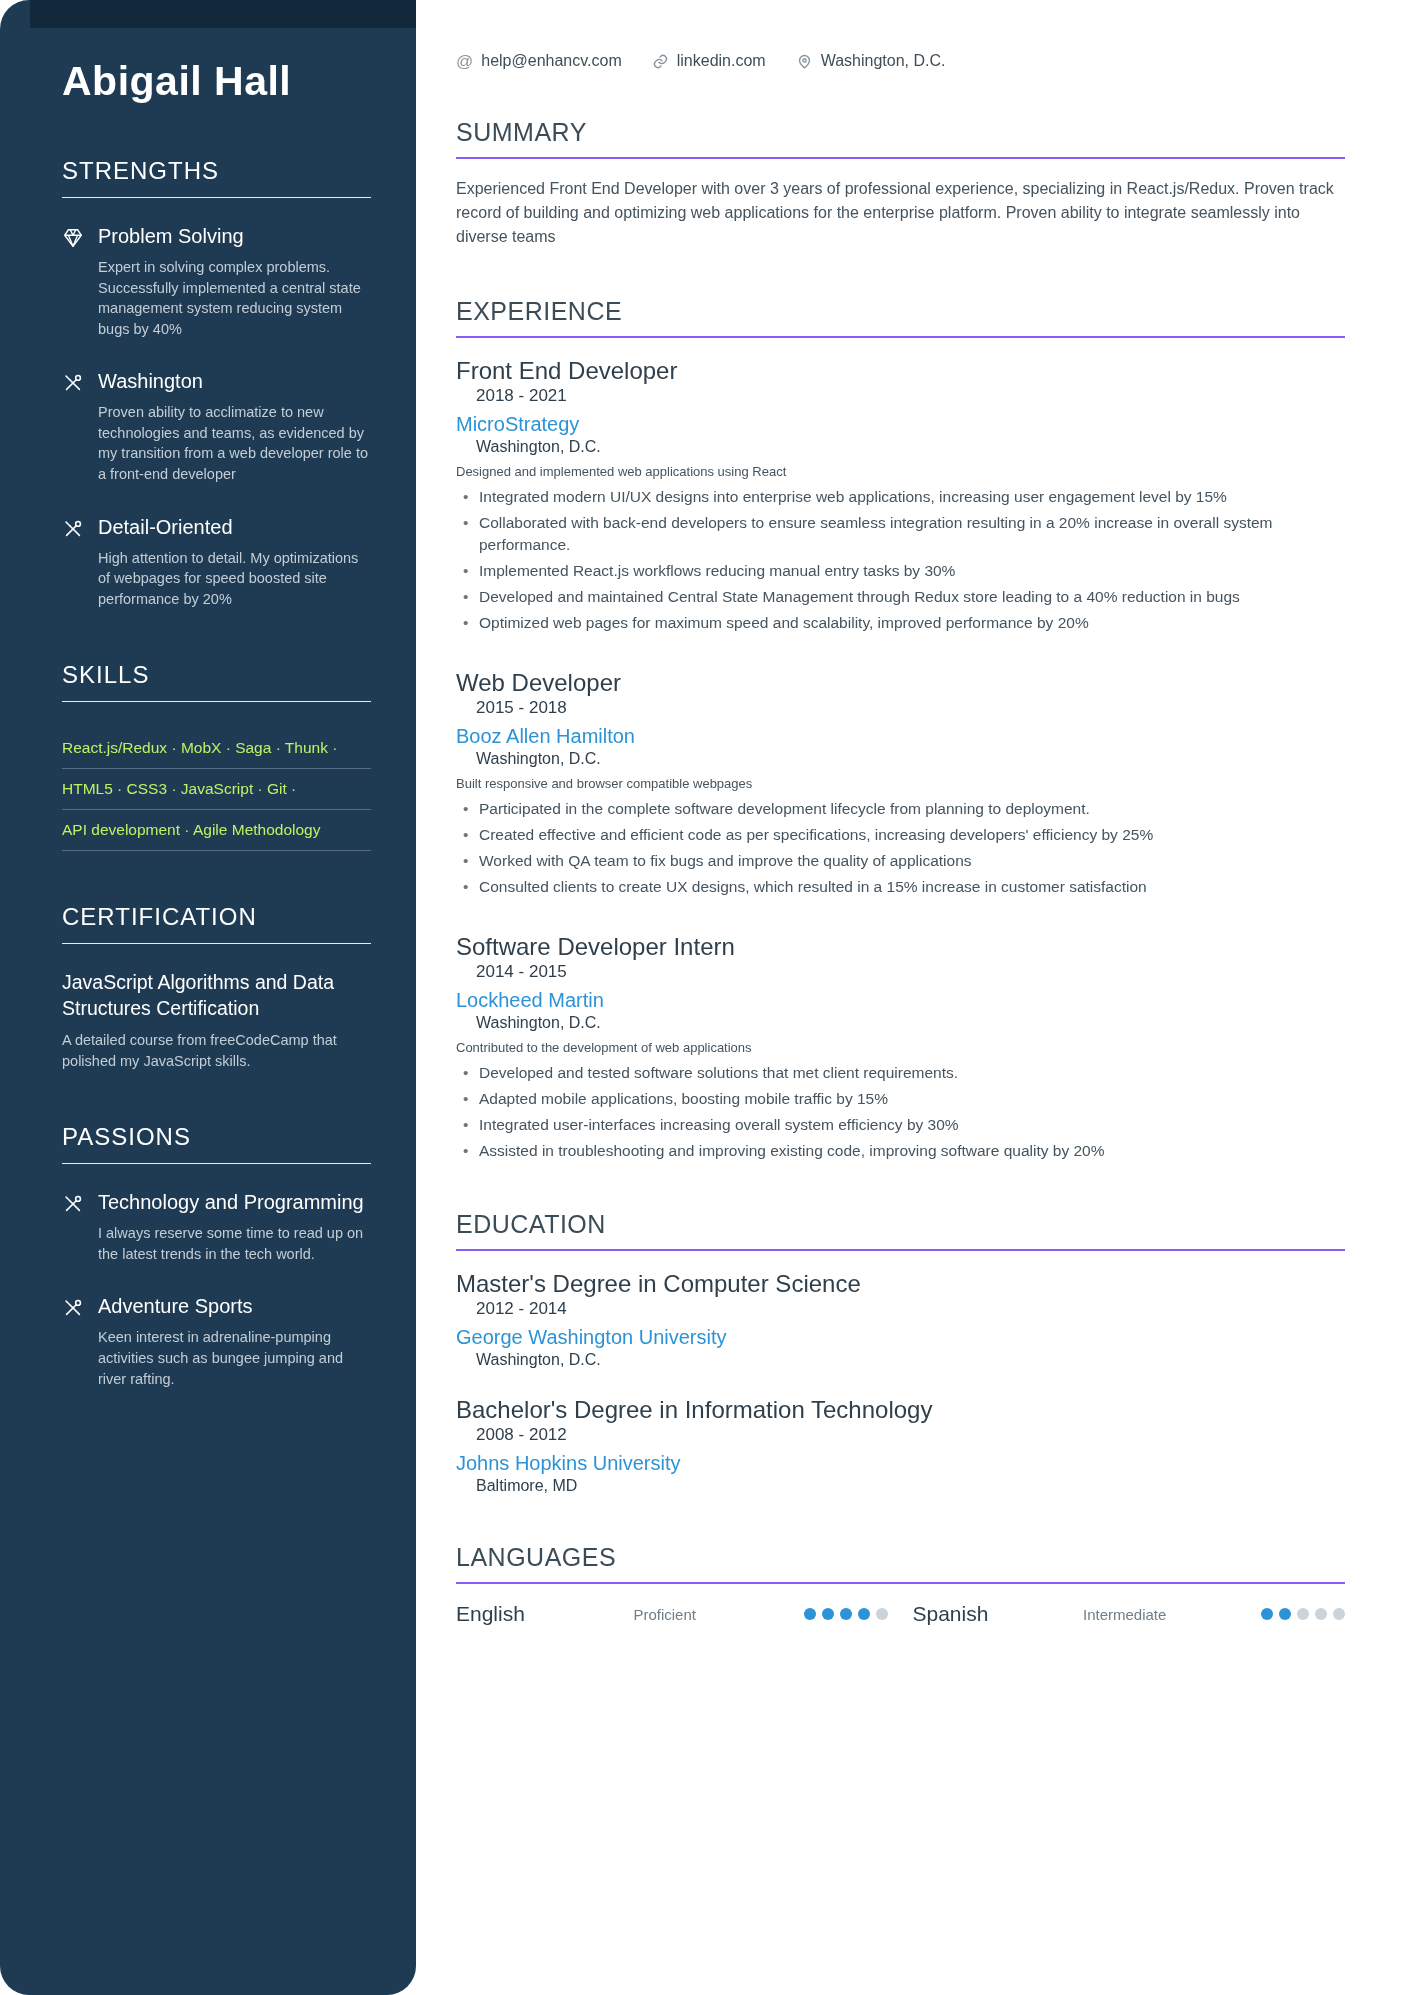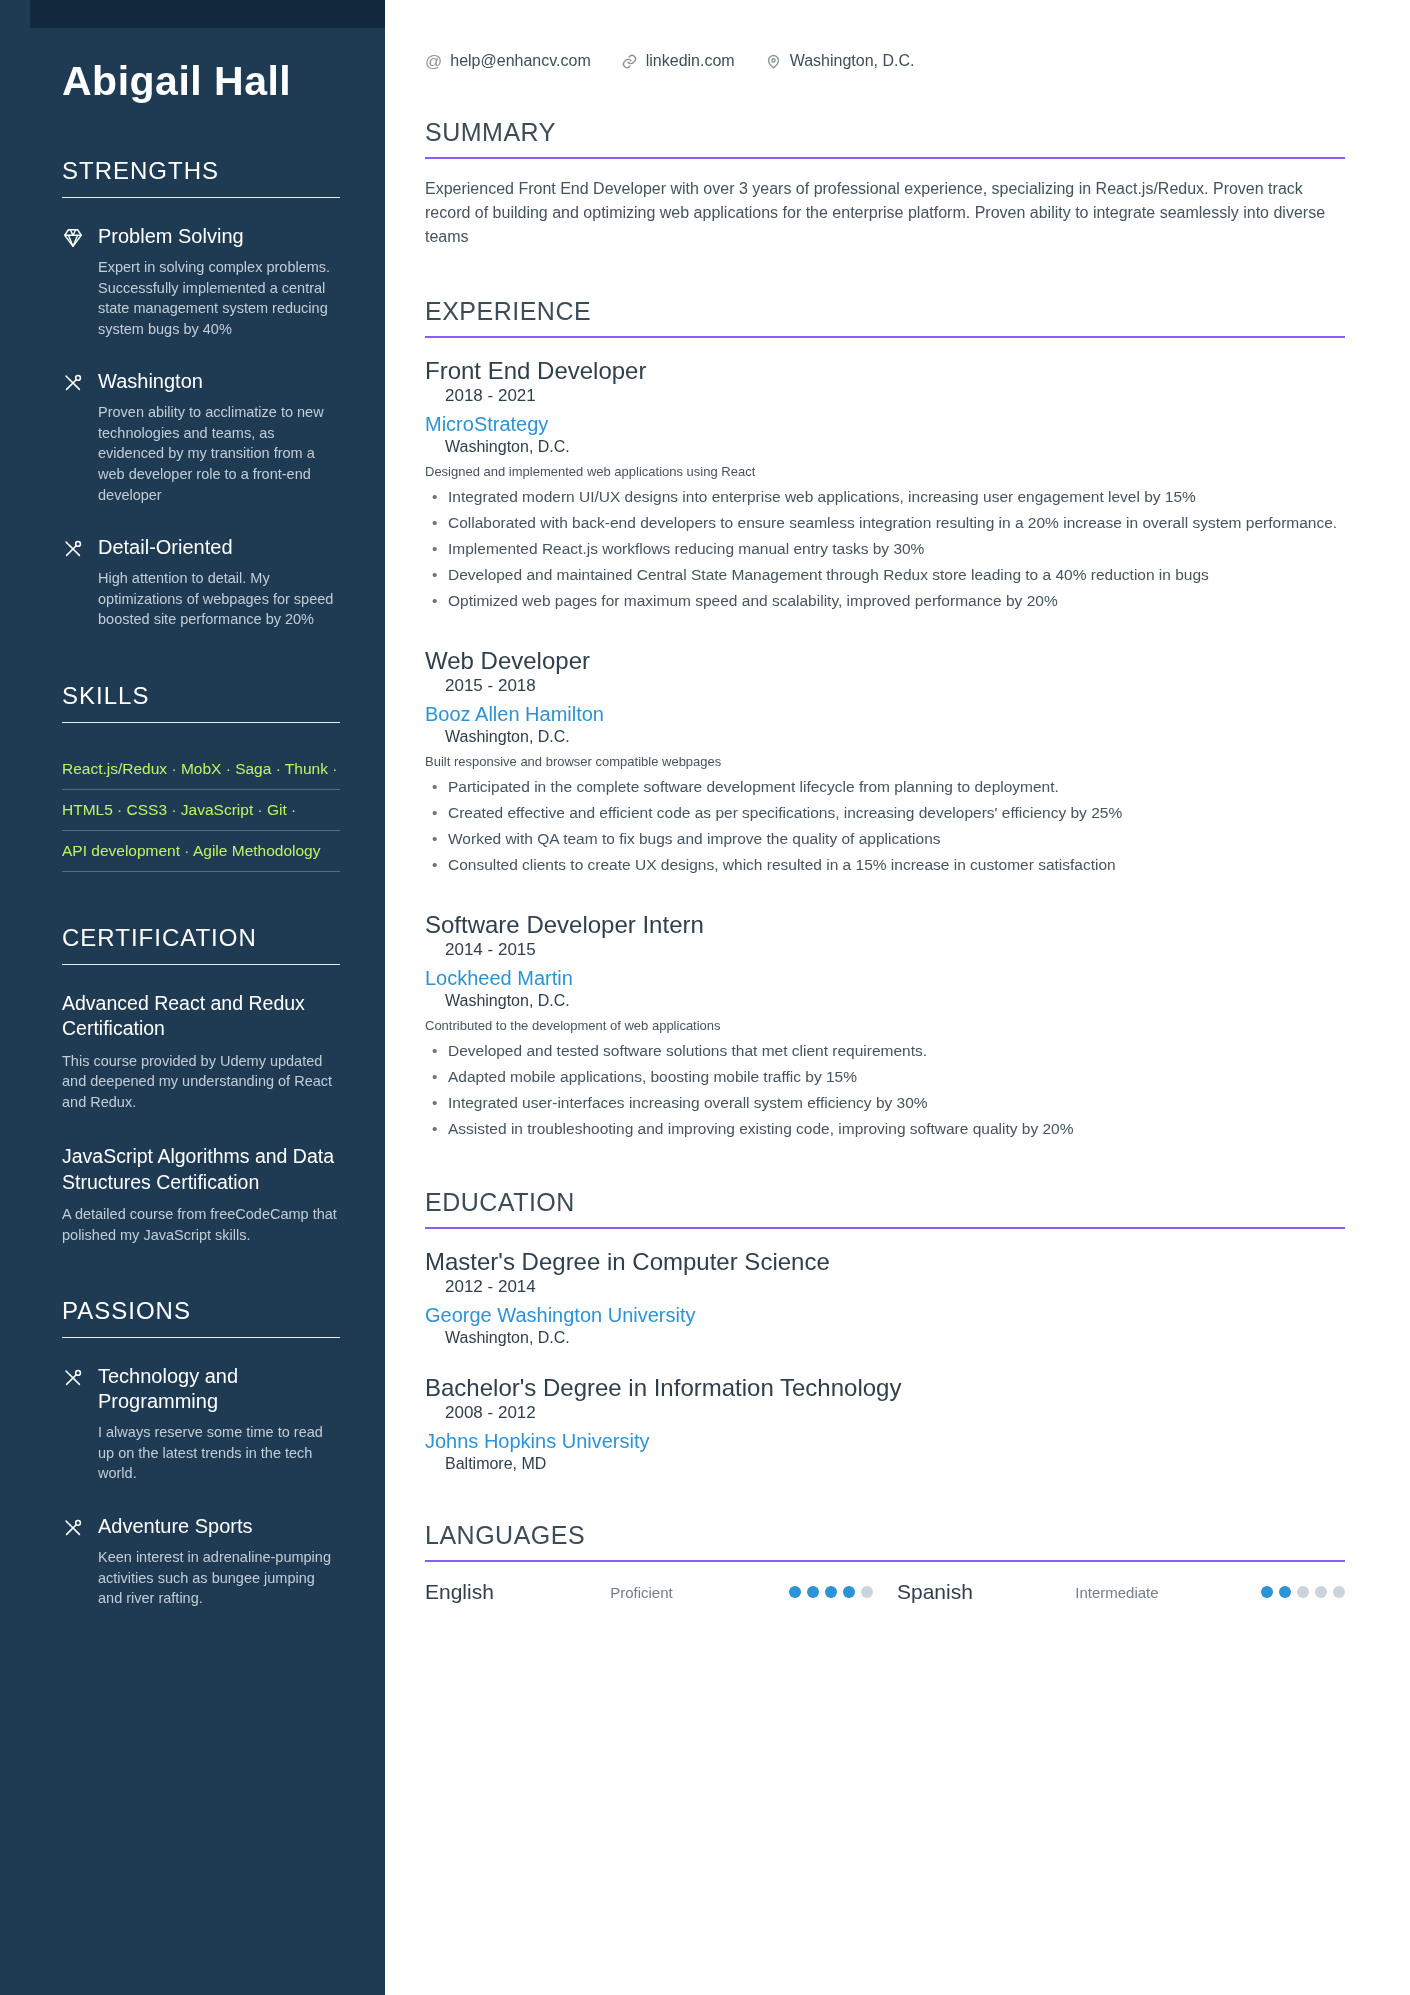--- a/index.html
+++ b/index.html
@@ -1,22 +1,22 @@
 <!DOCTYPE html>
 <html><head>
 <meta charset="utf-8">
 <style>
   * { box-sizing: border-box; }
   html,body { margin:0; padding:0; background:#ffffff; }
   body { font-family: "Liberation Sans", "DejaVu Sans", sans-serif; color:#2f3f4b; }
   .page { display:flex; width:1410px; min-height:1995px; background:#ffffff; }
 
   
-  .sidebar { width:385px; flex:none; background:#1F3B53; color:#ffffff;
-             padding:58px 45px 50px 62px; position:relative; }
+  .sidebar { width:416px; flex:none; background:#1F3B53; color:#ffffff;
+             padding:58px 45px 50px 62px; position:relative;border-radius:29px; }
   .sidebar::before { content:""; position:absolute; top:0; left:30px; right:0; height:28px;
              background:#12293B; }
   .name { font-size:41px; font-weight:bold; letter-spacing:.5px; margin:0 0 10px; }
   .side-h { font-size:24px; font-weight:normal; letter-spacing:1px; color:#ffffff;
             border-bottom:1px solid rgba(255,255,255,.9); padding-bottom:12px;
             margin:52px 0 26px; }
   .side-item { display:flex; gap:14px; margin-bottom:30px; }
   .side-icon { width:22px; height:22px; flex:none; margin-top:3px; }
   .side-icon svg { width:22px; height:22px; display:block; }
   .si-title { font-size:20px; color:#ffffff; margin:0 0 8px; font-weight:normal; line-height:1.25; }
@@ -116,24 +116,20 @@
       </div>
     </div>
 
     <h2 class="side-h">SKILLS</h2>
     <div class="skill-line">React.js/Redux · MobX · Saga · Thunk ·</div>
     <div class="skill-line">HTML5 · CSS3 · JavaScript · Git  ·</div>
     <div class="skill-line">API development · Agile Methodology</div>
 
     <h2 class="side-h">CERTIFICATION</h2>
     <div class="cert-item">
-      <h3 class="cert-title">Advanced React and Redux Certification</h3>
-      <p class="cert-text">This course provided by Udemy updated and deepened my understanding of React and Redux.</p>
-    </div>
-    <div class="cert-item">
       <h3 class="cert-title">JavaScript Algorithms and Data Structures Certification</h3>
       <p class="cert-text">A detailed course from freeCodeCamp that polished my JavaScript skills.</p>
     </div>
 
     <h2 class="side-h">PASSIONS</h2>
     <div class="side-item">
       <span class="side-icon">
         <svg viewBox="0 0 24 24" fill="none" stroke="#ffffff" stroke-width="1.7" stroke-linecap="round">
           <path d="M5 19L15.5 8.5"></path>
             <circle cx="17.5" cy="6.5" r="2.6"></circle>

